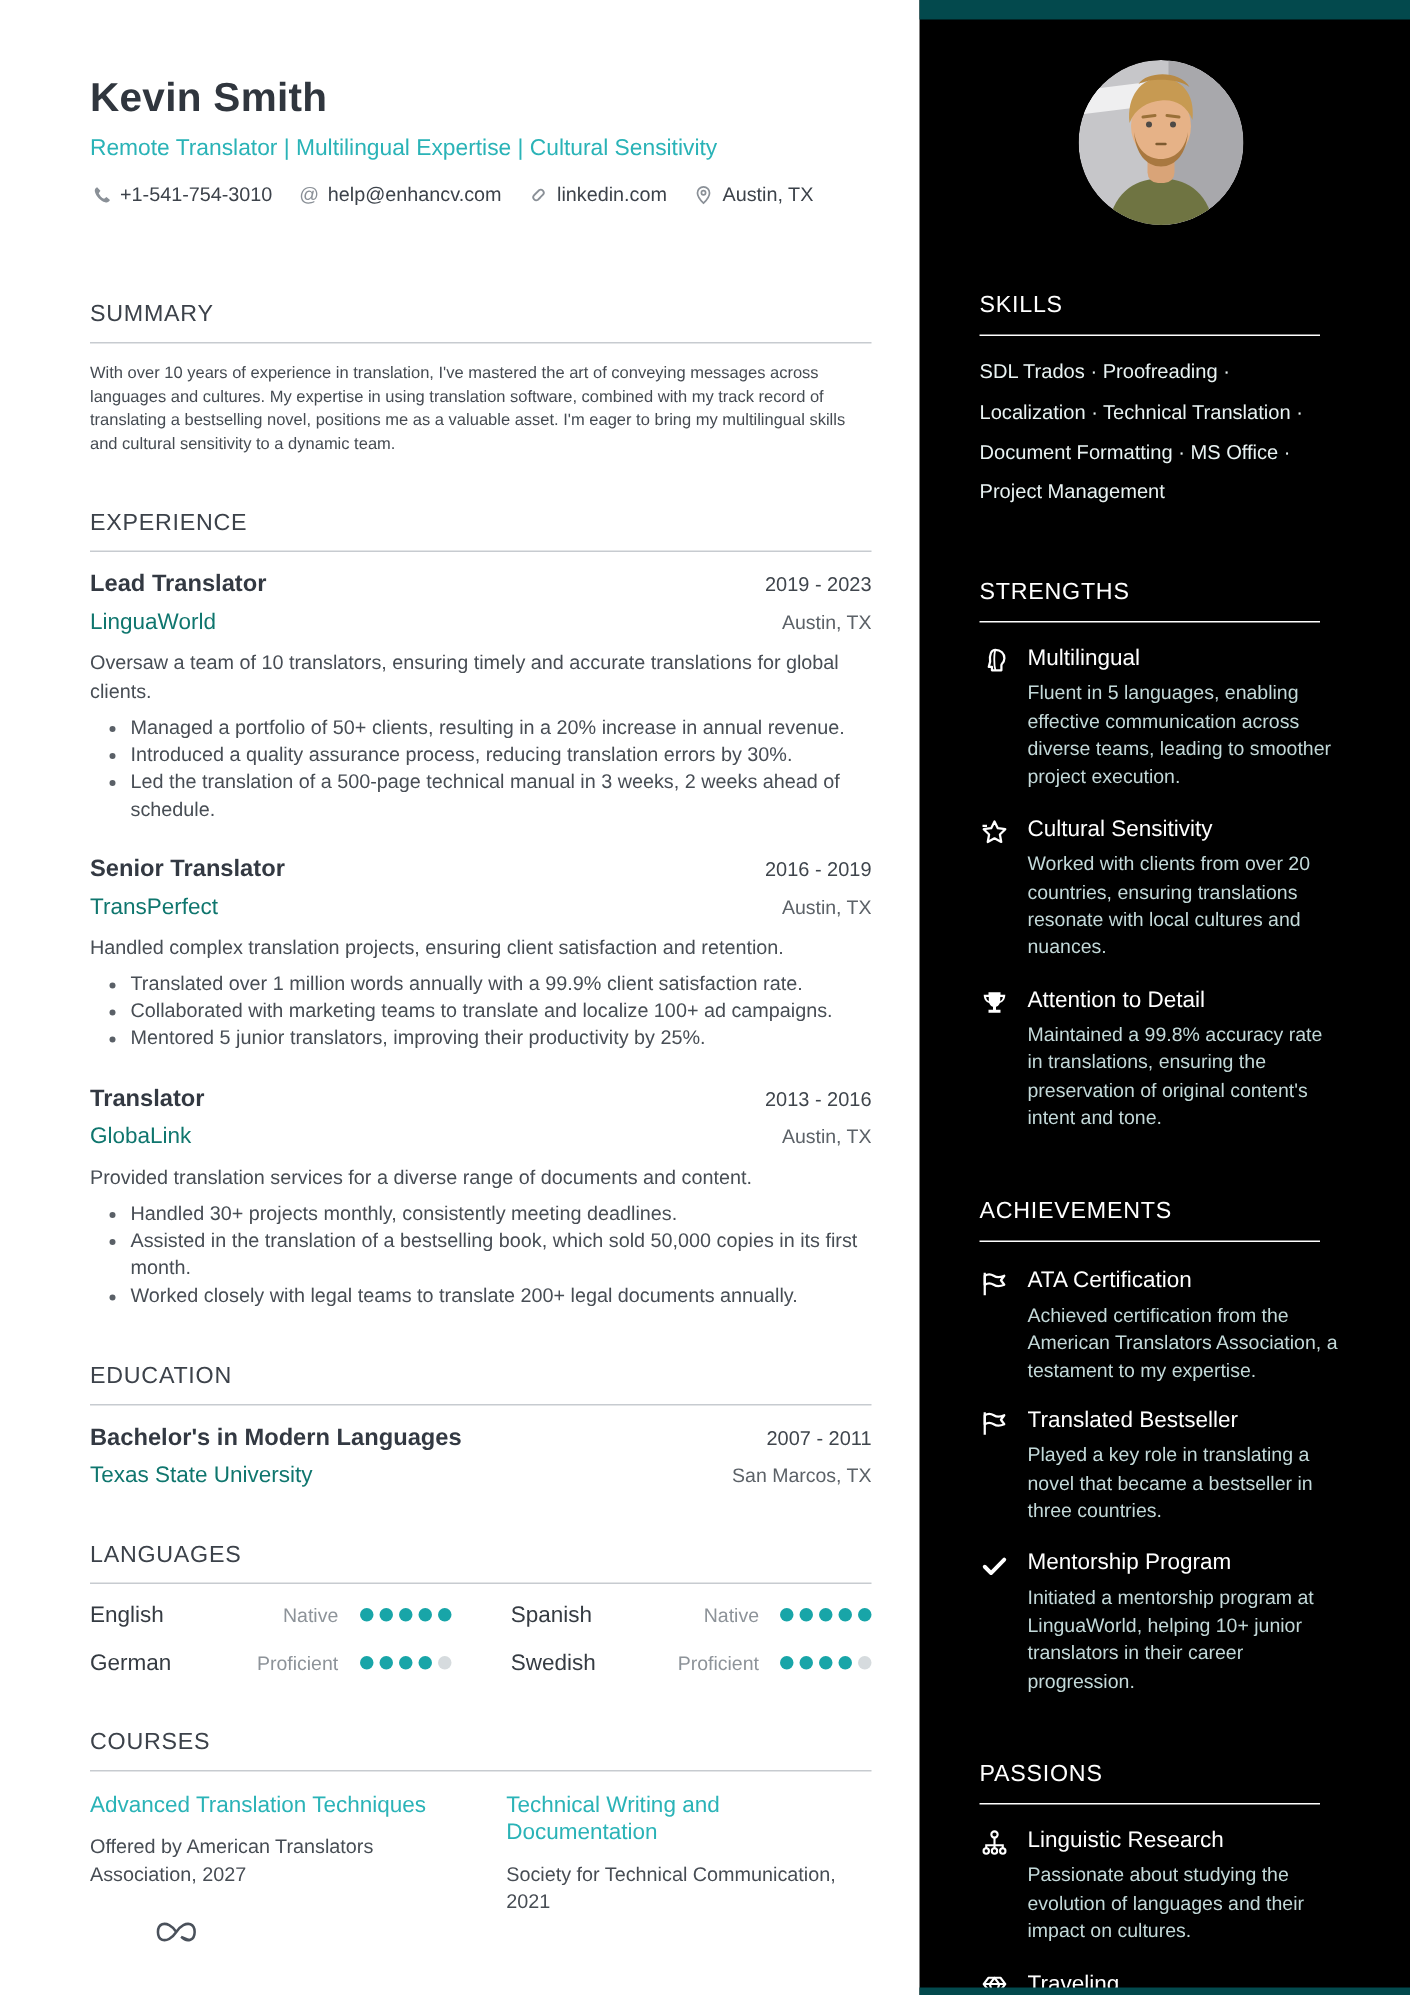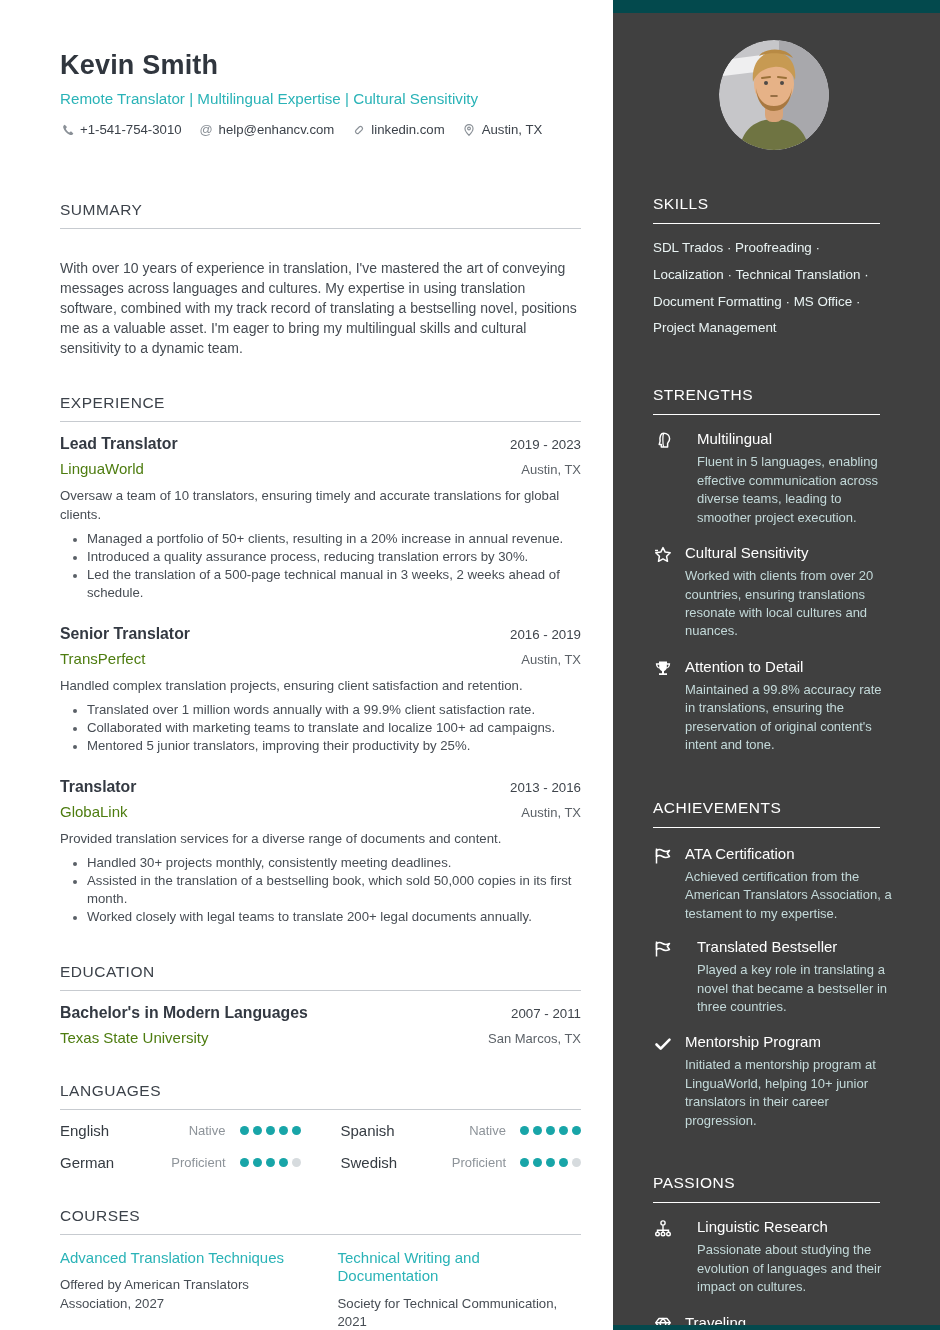--- a/index.html
+++ b/index.html
@@ -14,29 +14,29 @@
   .contacts { margin-top:15px; display:flex; align-items:center; gap:17px; font-size:13.2px; color:#3c424a; }
   .contact { display:flex; align-items:center; gap:5px; white-space:nowrap; }
   .cicon { display:inline-flex; width:15px; height:15px; align-items:center; justify-content:center; color:#8a9097; font-size:13px; }
   .cicon svg { display:block; }
 
   .section { margin-top:36px; }
   .section.first { margin-top:64px; }
   .sec-head { font-size:15.5px; font-weight:500; letter-spacing:.5px; color:#3c424a; }
   .sec-rule { border:0; border-top:1px solid #c7cbd0; margin-top:9px; }
 
-  .summary-text { margin-top:30px; font-size:14px; line-height:1.42; color:#454b52; }
+  .summary-text { margin-top:13px; font-size:11px; line-height:1.42; color:#454b52; }
 
   .job { margin-top:22px; }
   .job.first { margin-top:13px; }
   .row { display:flex; justify-content:space-between; align-items:baseline; }
   .job-title { font-size:15.8px; font-weight:600; color:#333942; }
   .degree-title { font-size:15.8px; font-weight:600; color:#333942; }
   .job-dates { font-size:13.3px; color:#3f454c; white-space:nowrap; }
-  .company { font-size:15px; font-weight:500; color:#4d7c0f; margin-top:7px; }
+  .company { font-size:15px; font-weight:500; color:#0f766e; margin-top:7px; }
   .job-loc { font-size:13px; color:#5c6268; white-space:nowrap; }
   .job-desc { margin-top:10px; font-size:13.2px; line-height:1.38; color:#474d54; }
   .job ul { margin-top:6px; padding-left:27px; }
   .job li { font-size:13.2px; line-height:1.38; color:#474d54; margin-top:0; }
   .job li::marker { color:#5a6067; font-size:12px; }
 
   .lang-grid { margin-top:12px; display:grid; grid-template-columns:1fr 1fr; column-gap:40px; row-gap:15px; }
   .lang-item { display:flex; align-items:center; }
   .lang-name { font-size:15px; color:#353b42; flex:1; }
   .lang-level { font-size:13px; color:#8d9399; margin-right:14px;padding-left:48px; }
@@ -45,31 +45,31 @@
   .dot.on { background:#18a5a8; }
 
   .course-grid { margin-top:14px; display:grid; grid-template-columns:1fr 1fr; column-gap:34px; }
   .course-title { font-size:15px; font-weight:500; color:#2ab3b7; line-height:1.25; }
   .course-desc { margin-top:9px; font-size:13.2px; line-height:1.38; color:#474d54; }
 
   .footer { margin-top:auto; display:flex; align-items:center; }
   .brandmark { display:flex; align-items:center; gap:9px; margin-left:42px; color:#4a515b; }
 
   
-  .sidebar { width:327px; height:1330px; background:#404040; position:relative; padding:0 46px 0 40px; }
+  .sidebar { width:327px; height:1330px; background:#000000; position:relative; padding:0 46px 0 40px; }
   .sidebar::before { content:""; position:absolute; left:0; top:0; width:100%; height:13px; background:#03494d; }
   .sidebar::after  { content:""; position:absolute; left:0; bottom:0; width:100%; height:5px; background:#03494d; }
   .avatar { display:block; width:110px; height:110px; border-radius:50%; margin:40px auto 0 auto; }
   .s-section { margin-top:44px; }
   .s-section.after-avatar { margin-top:45px; }
   .s-head { font-size:15.5px; font-weight:500; letter-spacing:.5px; color:#ffffff; }
   .s-rule { border:0; border-top:1.5px solid #ffffff; margin-top:10px; width:227px; margin-left:0; }
   .skills-text { margin-top:11px; font-size:13.4px; line-height:2.0; color:#e9f3f3; }
   .s-item { display:flex; margin-top:17px; }
-  .s-item.first { margin-top:15px;gap:12px; }
+  .s-item.first { margin-top:15px; }
   .s-icon { flex:0 0 20px; height:20px; margin-right:12px; margin-top:1px; }
   .s-icon svg { display:block; }
   .s-title { font-size:15px; font-weight:500; color:#ffffff; }
   .s-desc { margin-top:6px; font-size:13px; line-height:1.42; color:#c3d9d9; }
 </style>
 </head>
 <body>
 
 <div class="page">
 

